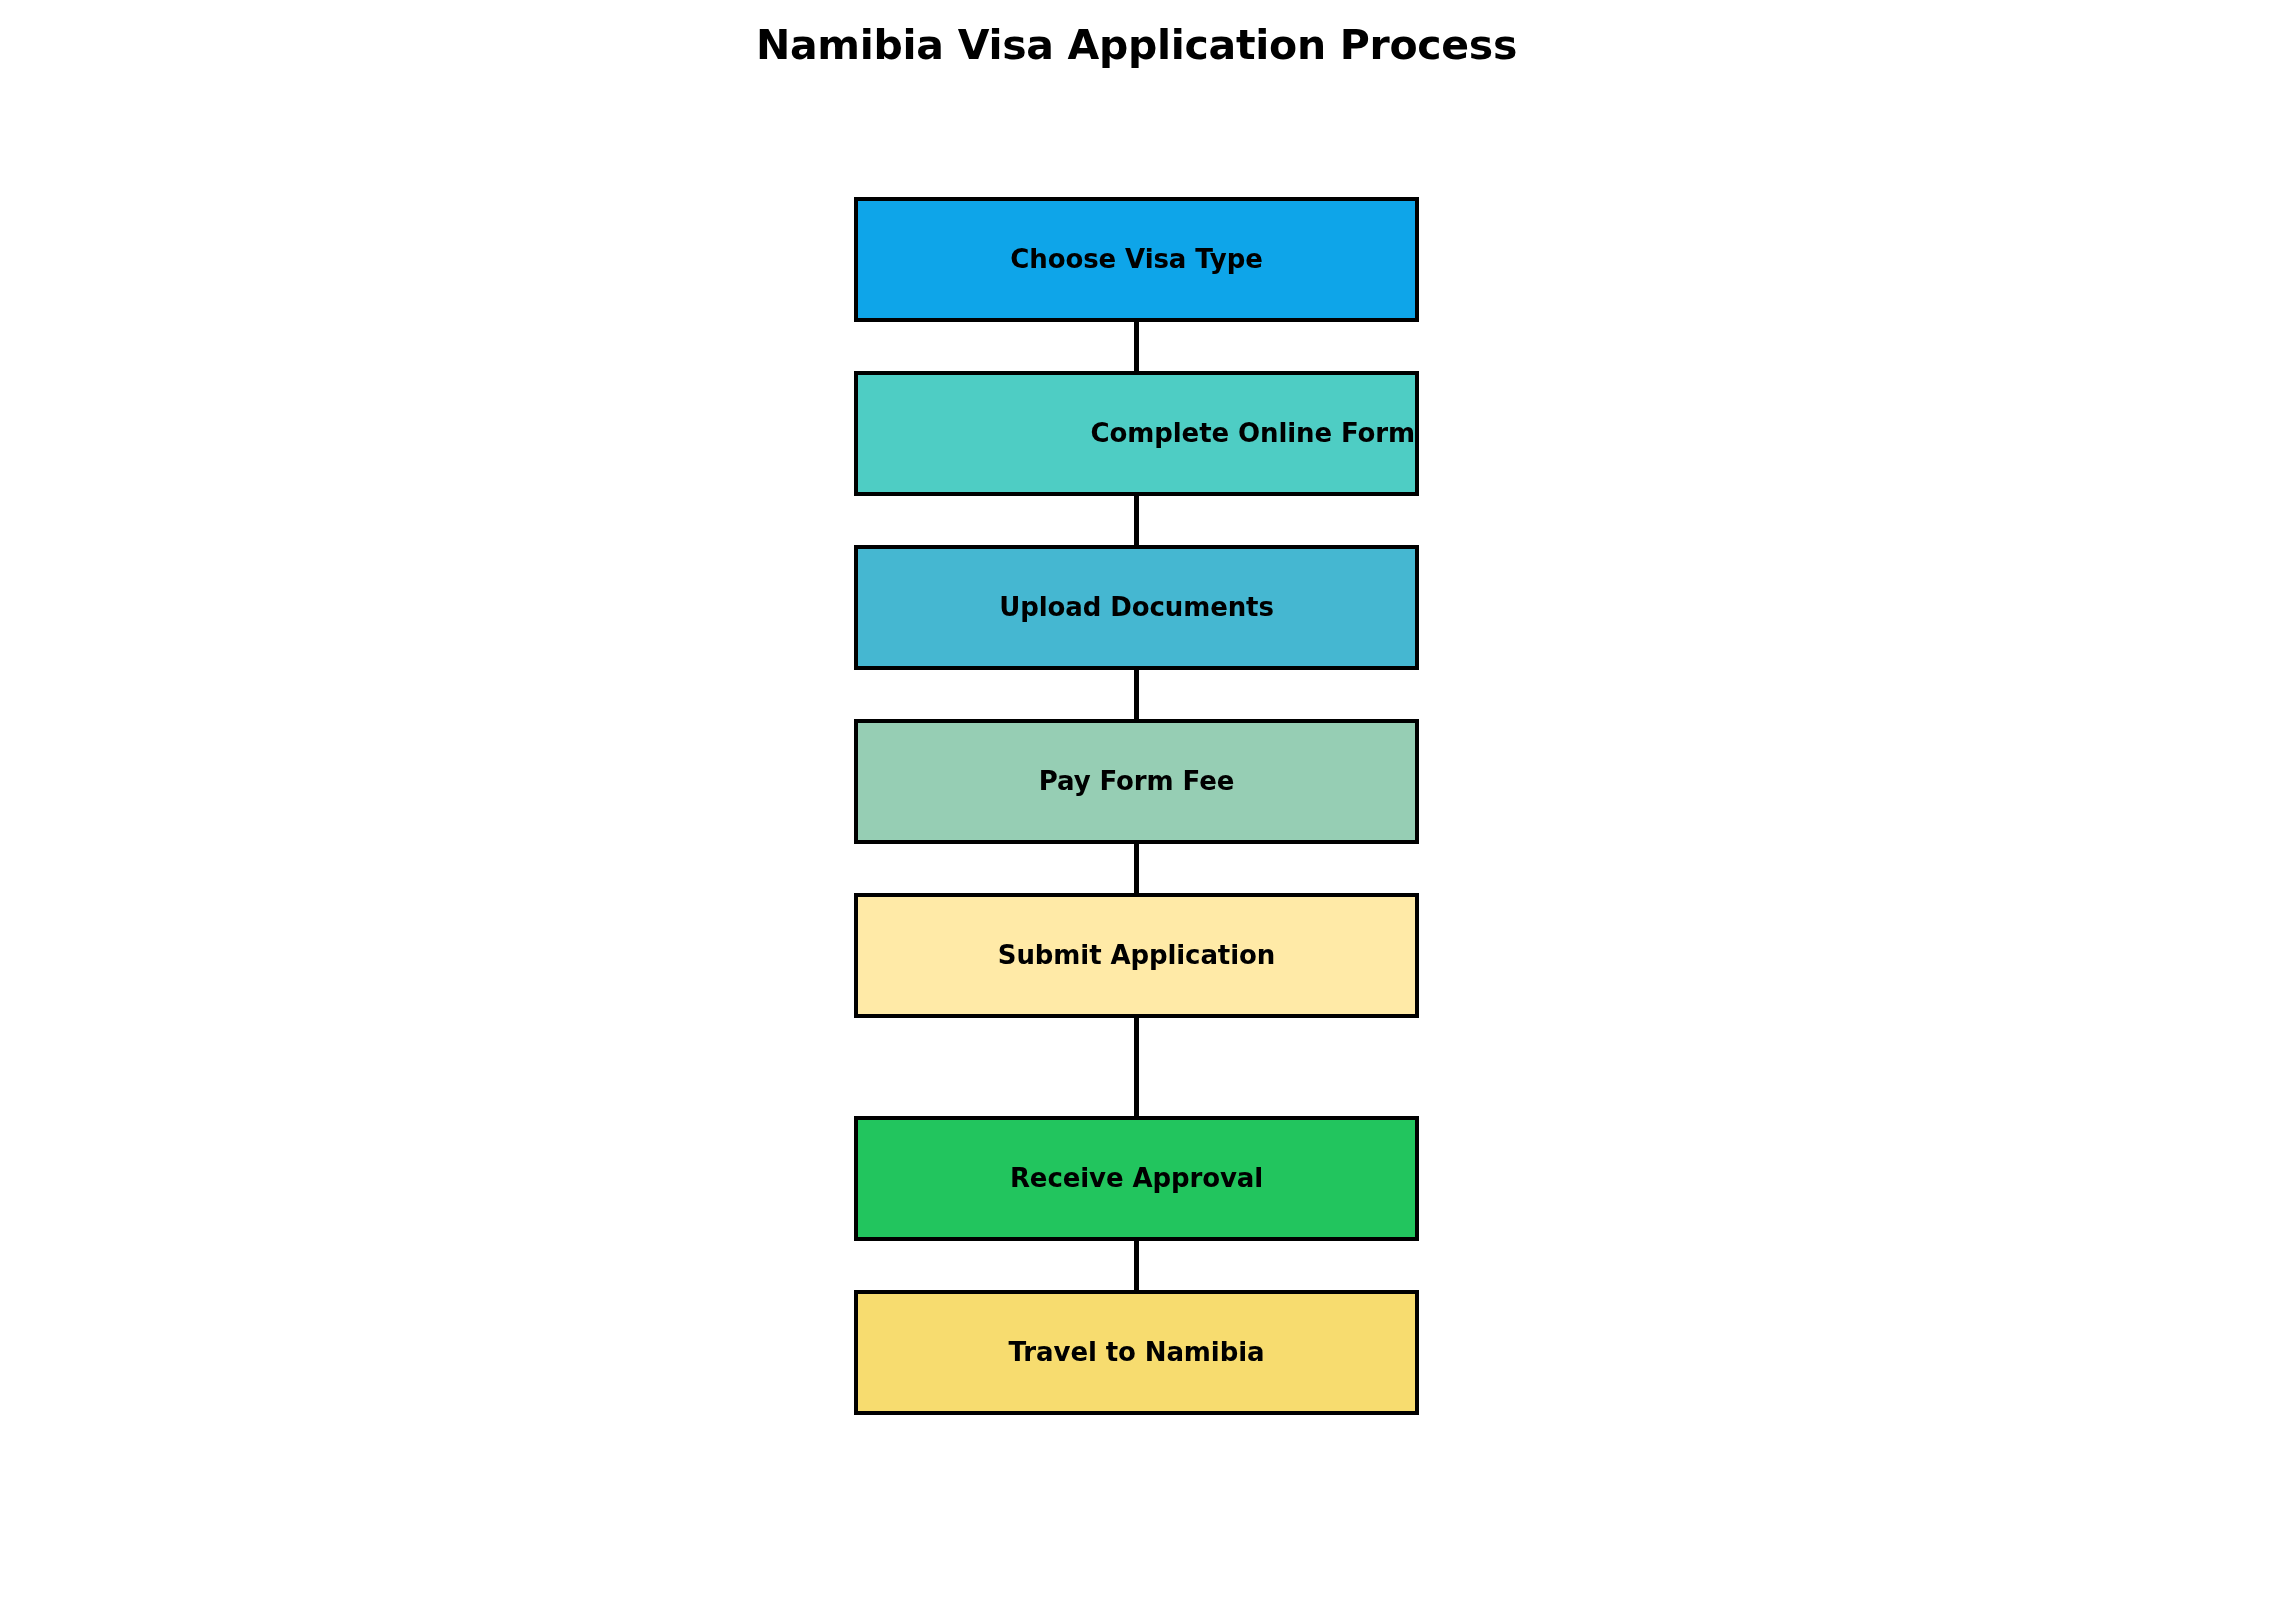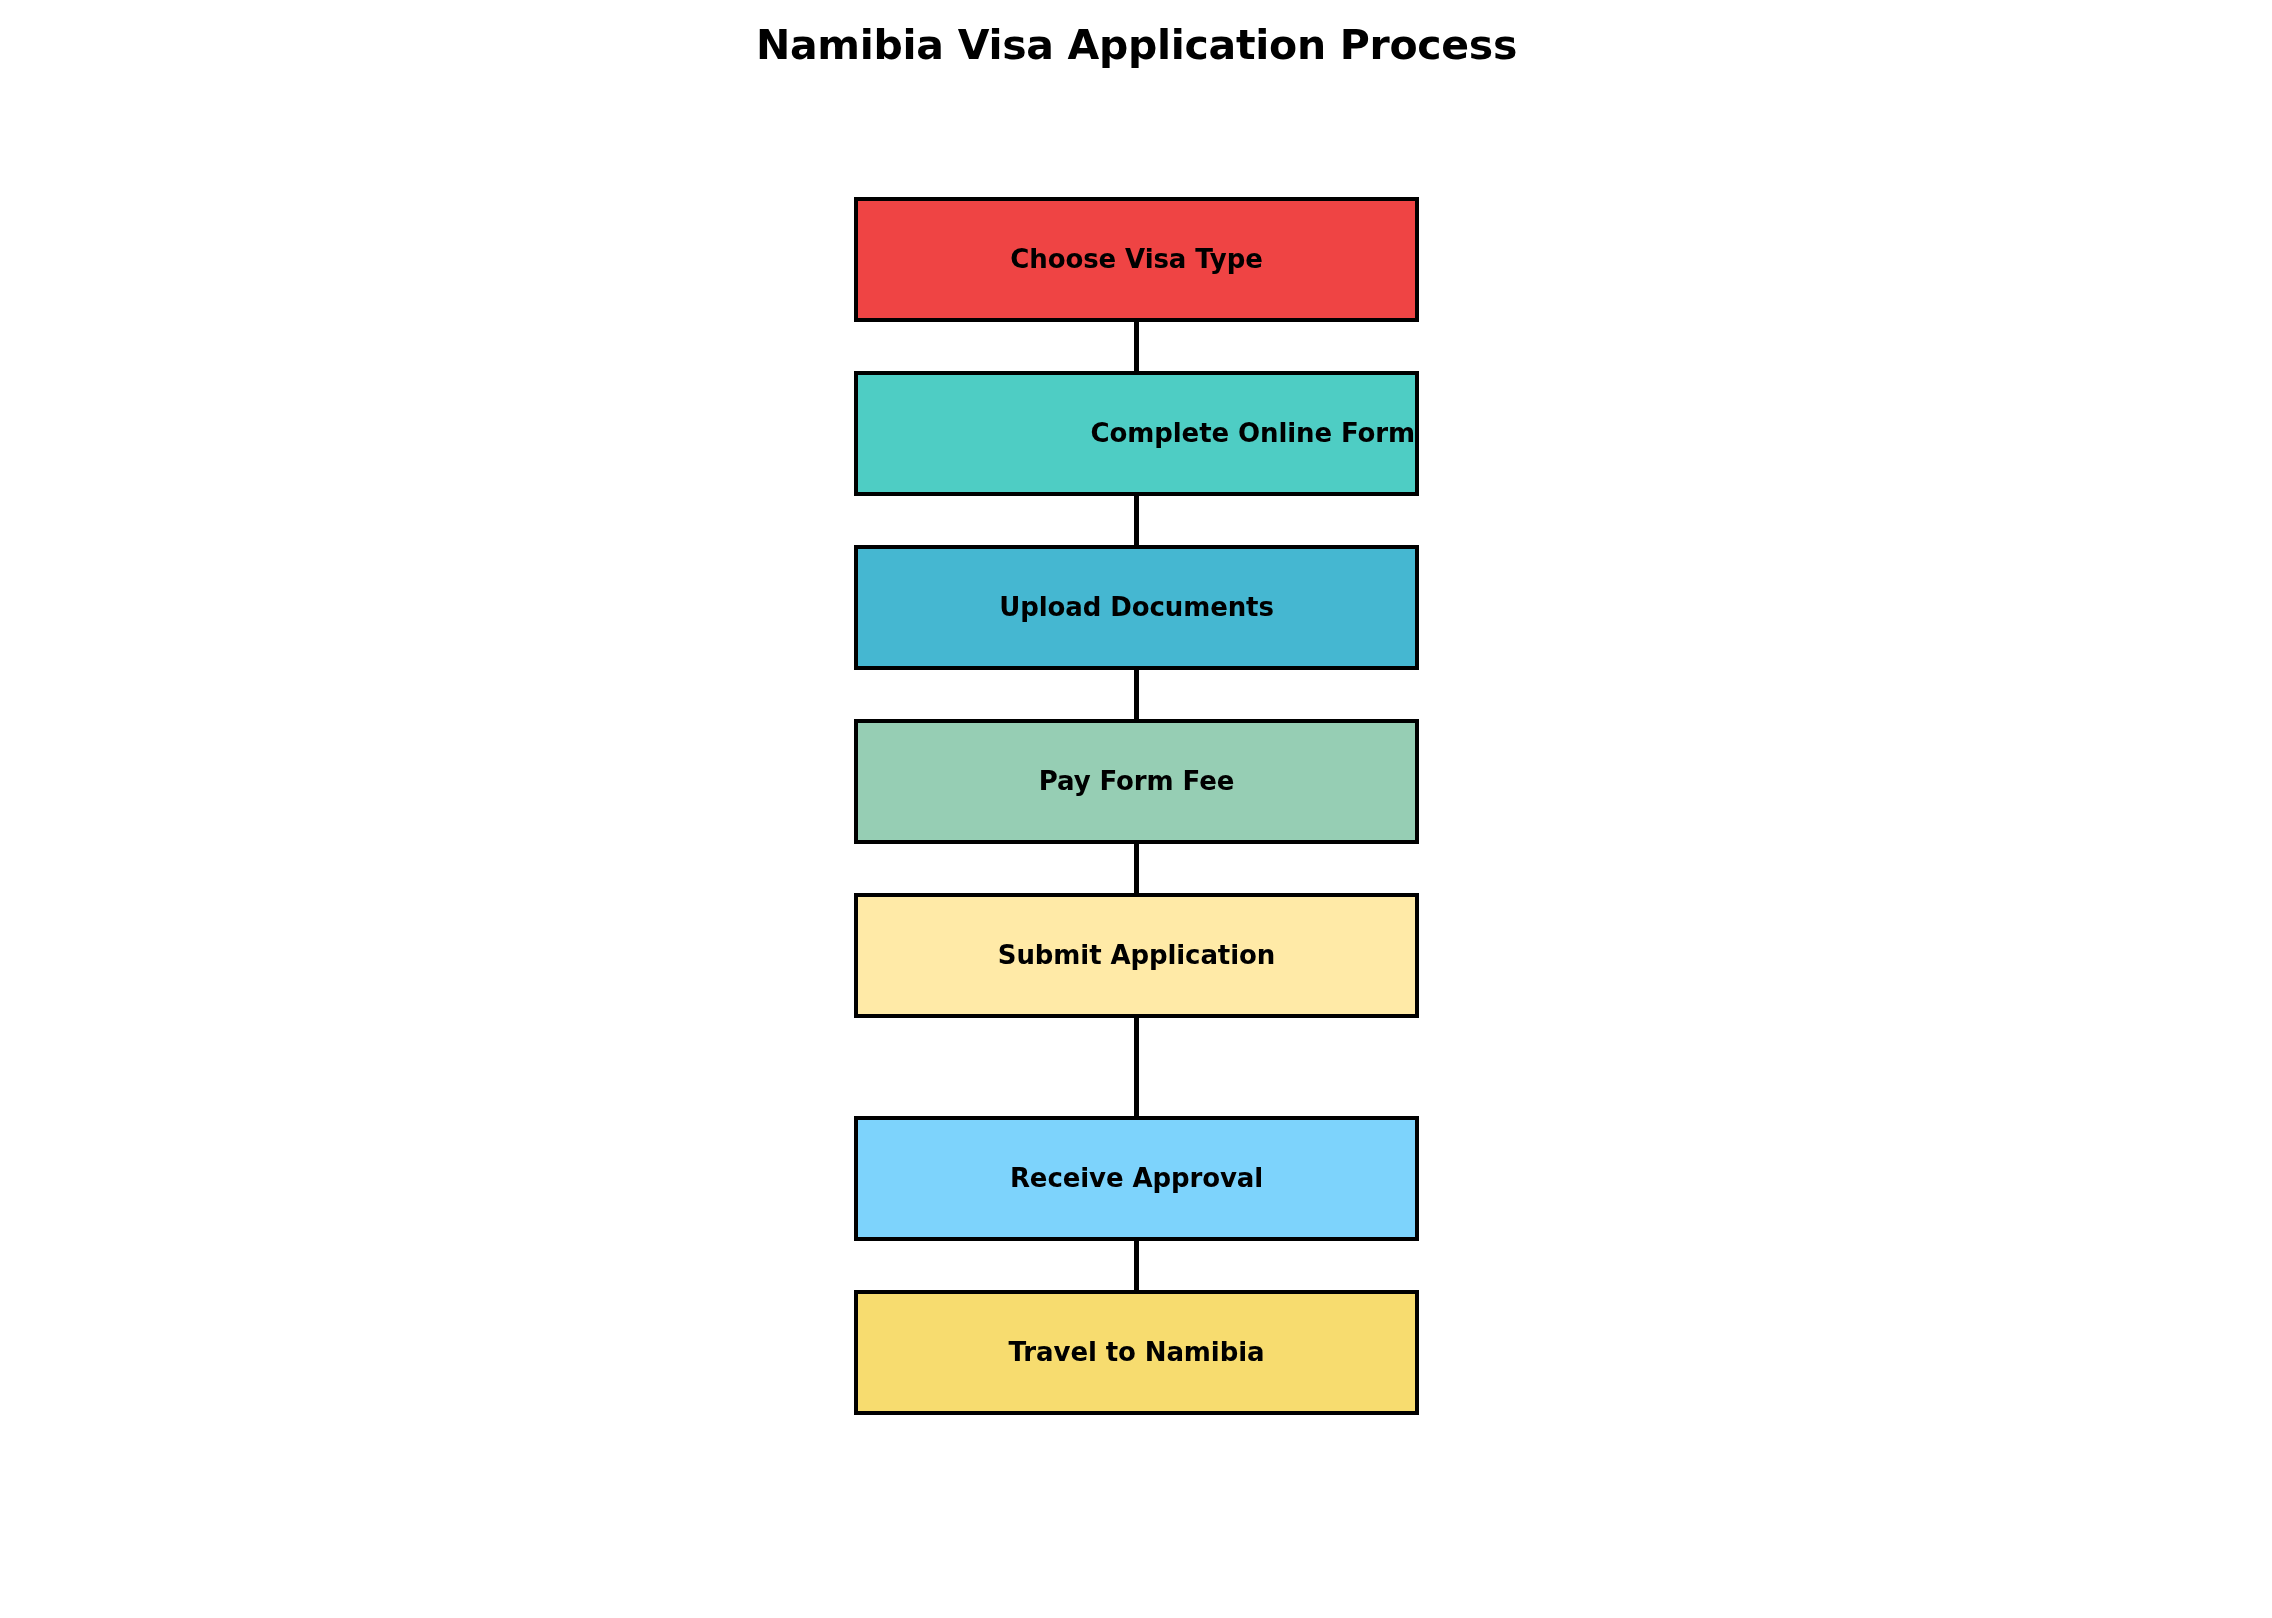--- a/index.html
+++ b/index.html
@@ -84,21 +84,21 @@
 </style>
 </head>
 <body>
 
 <div id="flow-canvas" style="background: rgb(255, 255, 255);">
 
   <div id="chart-title">Namibia Visa Application Process</div>
 
   <div id="flow-stack">
 
-    <div class="flow-node" style="background-color: #ef4444; border-color: rgb(0, 0, 0);">
+    <div class="flow-node" style="background-color: #0ea5e9; border-color: rgb(0, 0, 0);">
       <span class="flow-node-label">Choose Visa Type</span>
     </div>
     <div class="flow-connector">
       <div class="flow-connector-line" style="background-color: rgb(0, 0, 0);"></div>
     </div>
 
     <div class="flow-node" style="background-color: rgb(78, 205, 196); border-color: rgb(0, 0, 0); justify-content: flex-end;">
       <span class="flow-node-label">Complete Online Form</span>
     </div>
     <div class="flow-connector">
@@ -123,21 +123,21 @@
       <span class="flow-node-label">Submit Application</span>
     </div>
     <div class="flow-connector">
       <div class="flow-connector-line" style="background-color: rgb(0, 0, 0);"></div>
     </div>
 
     <div class="flow-connector">
       <div class="flow-connector-line" style="background-color: rgb(0, 0, 0);"></div>
     </div>
 
-    <div class="flow-node" style="background-color: #7dd3fc; border-color: rgb(0, 0, 0);">
+    <div class="flow-node" style="background-color: #22c55e; border-color: rgb(0, 0, 0);">
       <span class="flow-node-label">Receive Approval</span>
     </div>
     <div class="flow-connector">
       <div class="flow-connector-line" style="background-color: rgb(0, 0, 0);"></div>
     </div>
 
     <div class="flow-node" style="background-color: rgb(247, 220, 111); border-color: rgb(0, 0, 0);">
       <span class="flow-node-label">Travel to Namibia</span>
     </div>
 

